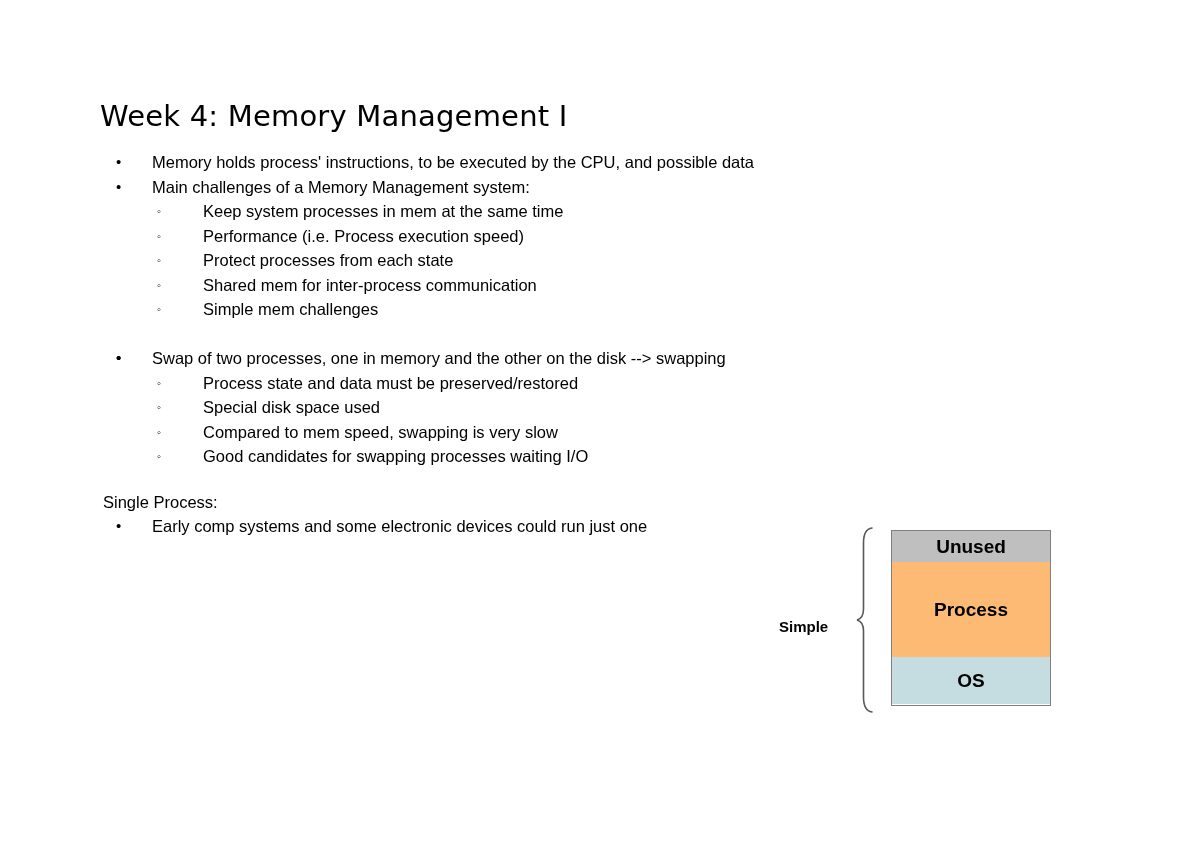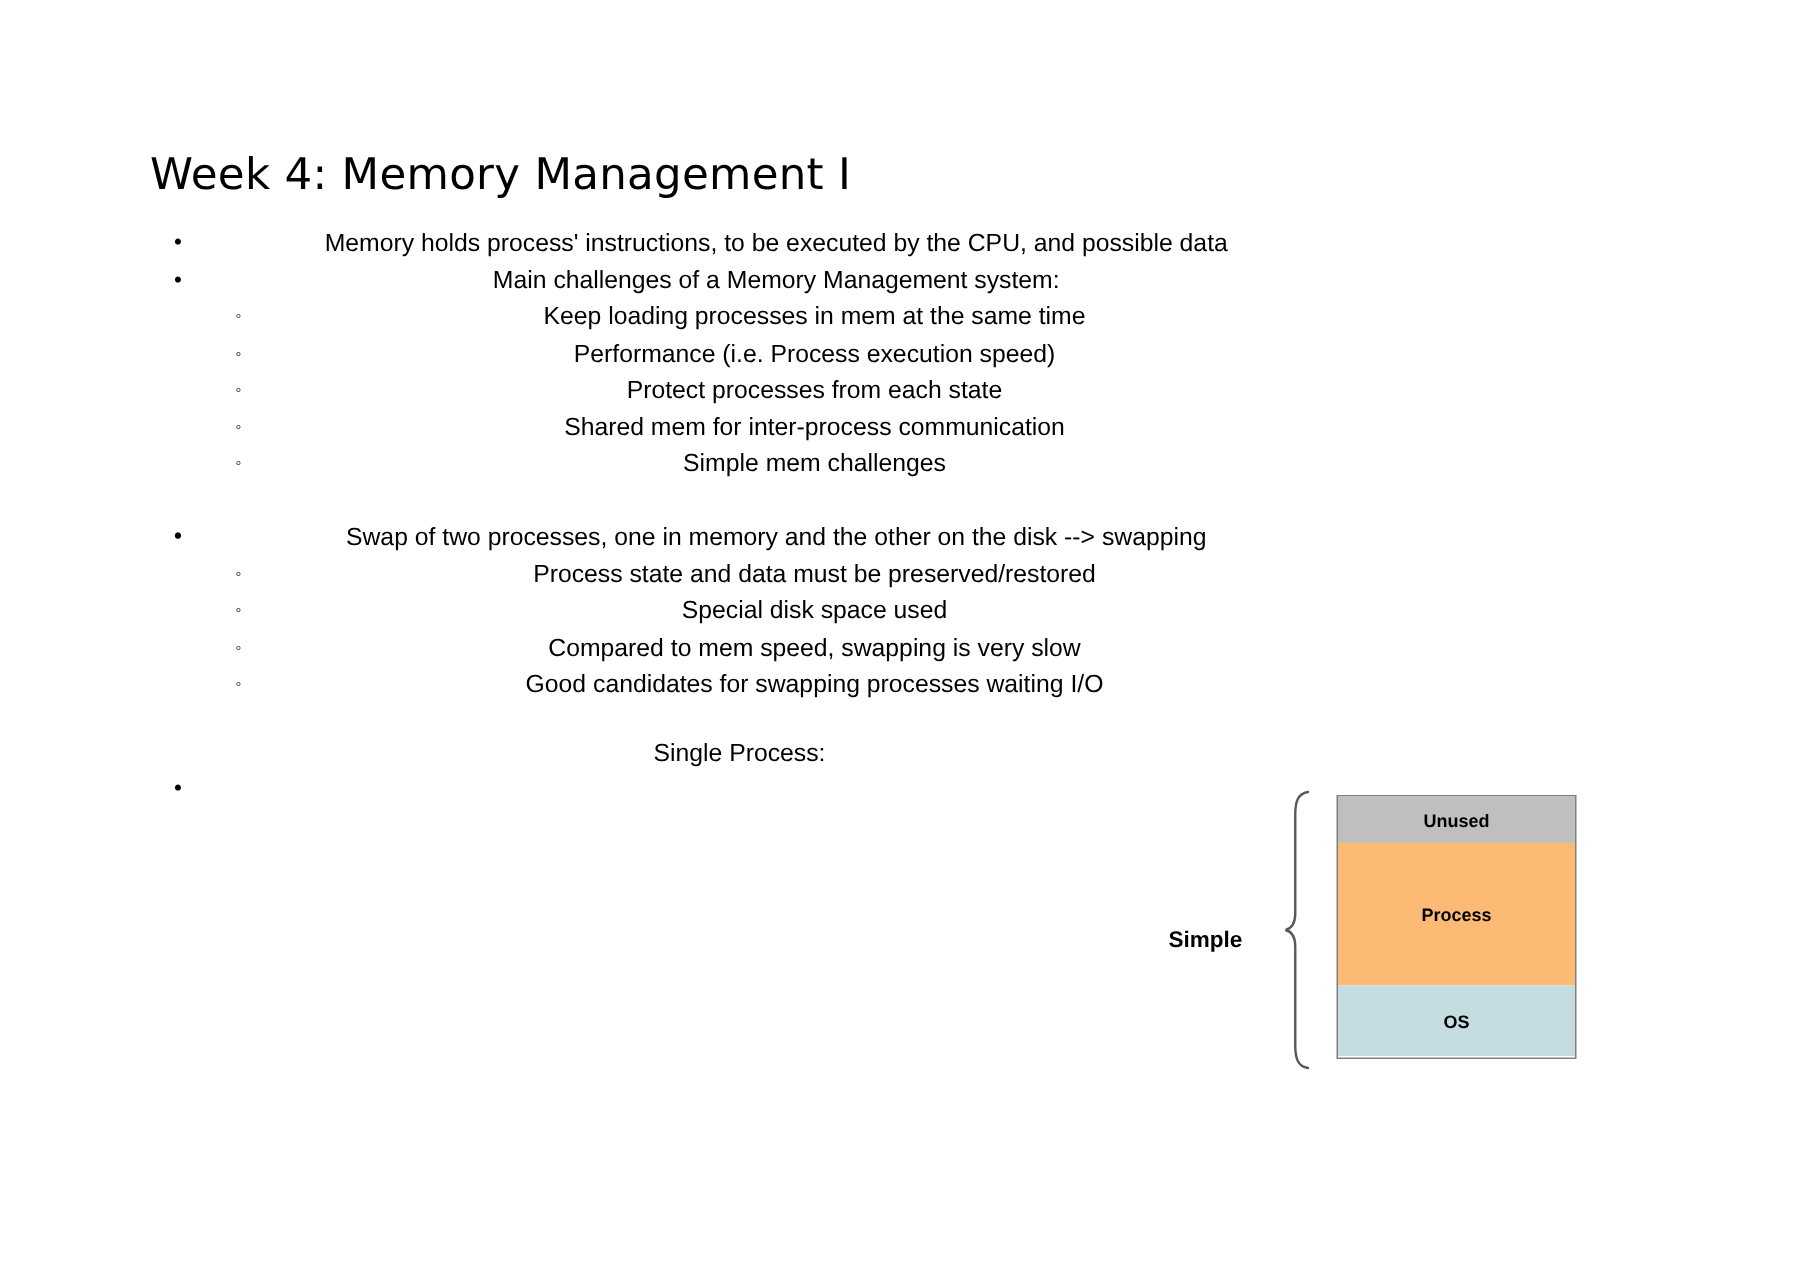--- a/index.html
+++ b/index.html
@@ -13,21 +13,20 @@
     position: relative;
     overflow: hidden;
     font-family: "DejaVu Sans", sans-serif;
     color: #000000;
   }
 
   .slide {
     position: absolute;
     inset: 0;
     background: #ffffff;
-    text-align: center;
   }
 
   
   .slide-title {
     position: absolute;
     left: 100px;
     top: 99px;
     font-family: "DejaVu Sans", sans-serif;
     font-size: 29px;
     font-weight: 400;
@@ -127,21 +126,21 @@
     border: 1.5px solid #808080;
     box-sizing: border-box;
     background: #ffffff;
   }
 
   .mem-seg {
     display: flex;
     align-items: center;
     justify-content: center;
     font-family: "Liberation Sans", sans-serif;
-    font-size: 12px;
+    font-size: 19px;
     font-weight: bold;
     color: #000000;
     box-sizing: border-box;
   }
   .seg-unused {
     height: 31px;
     background: #bfbfbf;
   }
   .seg-process {
     height: 95px;
@@ -166,21 +165,21 @@
       <span>Memory holds process' instructions, to be executed by the CPU, and possible data</span>
     </div>
 
     <div class="line lvl1">
       <span class="marker">•</span>
       <span>Main challenges of a Memory Management system:</span>
     </div>
 
     <div class="line lvl2">
       <span class="marker">◦</span>
-      <span>Keep loading processes in mem at the same time</span>
+      <span>Keep system processes in mem at the same time</span>
     </div>
     <div class="line lvl2">
       <span class="marker">◦</span>
       <span>Performance (i.e. Process execution speed)</span>
     </div>
     <div class="line lvl2">
       <span class="marker">◦</span>
       <span>Protect processes from each state</span>
     </div>
     <div class="line lvl2">
@@ -220,20 +219,21 @@
     </div>
 
     <div class="spacer-sm"></div>
 
     <div class="line plain">
       <span>Single Process:</span>
     </div>
 
     <div class="line lvl1">
       <span class="marker">•</span>
+      <span>Early comp systems and some electronic devices could run just one</span>
     </div>
 
   </div>
 
   <div class="diagram">
 
     <div class="mem-label">Simple</div>
 
     <svg class="brace" viewBox="0 0 22 190">
       <path d="M 17 3 C 10 4 8.5 10 8.5 18 L 8.5 84 C 8.5 91 6 94 2 95 C 6 96 8.5 99 8.5 106 L 8.5 172 C 8.5 180 10 186 17 187" fill="none" stroke="#595959" stroke-width="1.6" stroke-linecap="round"></path>

